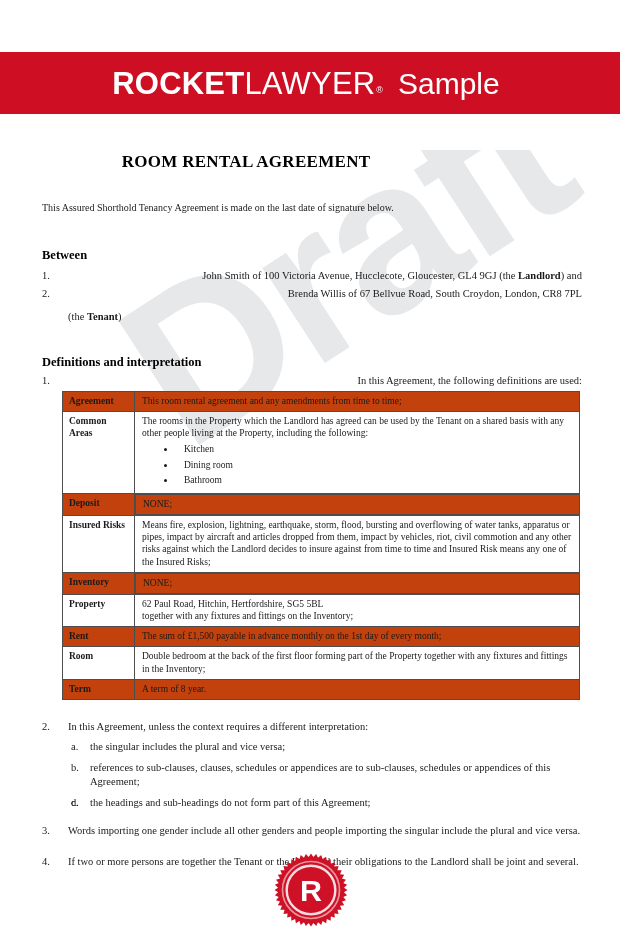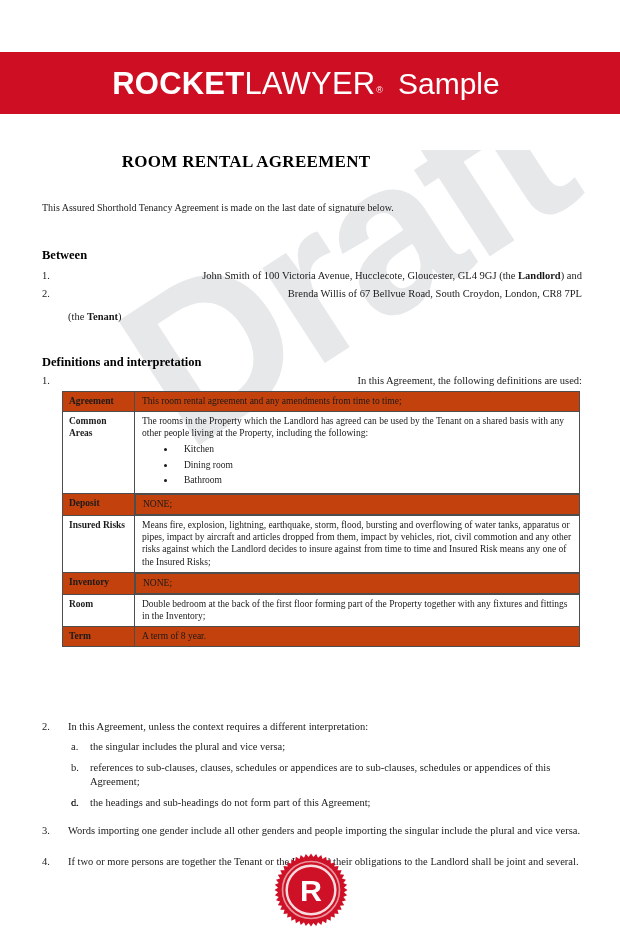--- a/index.html
+++ b/index.html
@@ -335,20 +335,31 @@
           <td class="term">Deposit</td>
           <td class="def indent-sub">NONE;</td>
         </tr>
         <tr>
           <td class="term">Insured Risks</td>
           <td class="def">Means fire, explosion, lightning, earthquake, storm, flood, bursting and overflowing of water tanks, apparatus or pipes, impact by aircraft and articles dropped from them, impact by vehicles, riot, civil commotion and any other risks against which the Landlord decides to insure against from time to time and Insured Risk means any one of the Insured Risks;</td>
         </tr>
         <tr class="shaded">
           <td class="term">Inventory</td>
           <td class="def indent-sub">NONE;</td>
+        </tr>
+        <tr>
+          <td class="term">Property</td>
+          <td class="def">
+            <span>62 Paul Road, Hitchin,  Hertfordshire, SG5 5BL</span><br>
+            <span> together with any fixtures and fittings on the Inventory;</span>
+          </td>
+        </tr>
+        <tr class="shaded">
+          <td class="term">Rent</td>
+          <td class="def">The sum of £1,500 payable in advance monthly on the 1st day of every month;</td>
         </tr>
         <tr>
           <td class="term">Room</td>
           <td class="def">Double bedroom at the back of the first floor forming part of the Property together with any fixtures and fittings in the Inventory;</td>
         </tr>
         <tr class="shaded">
           <td class="term">Term</td>
           <td class="def">A term of 8 year.</td>
         </tr>
       </tbody>

